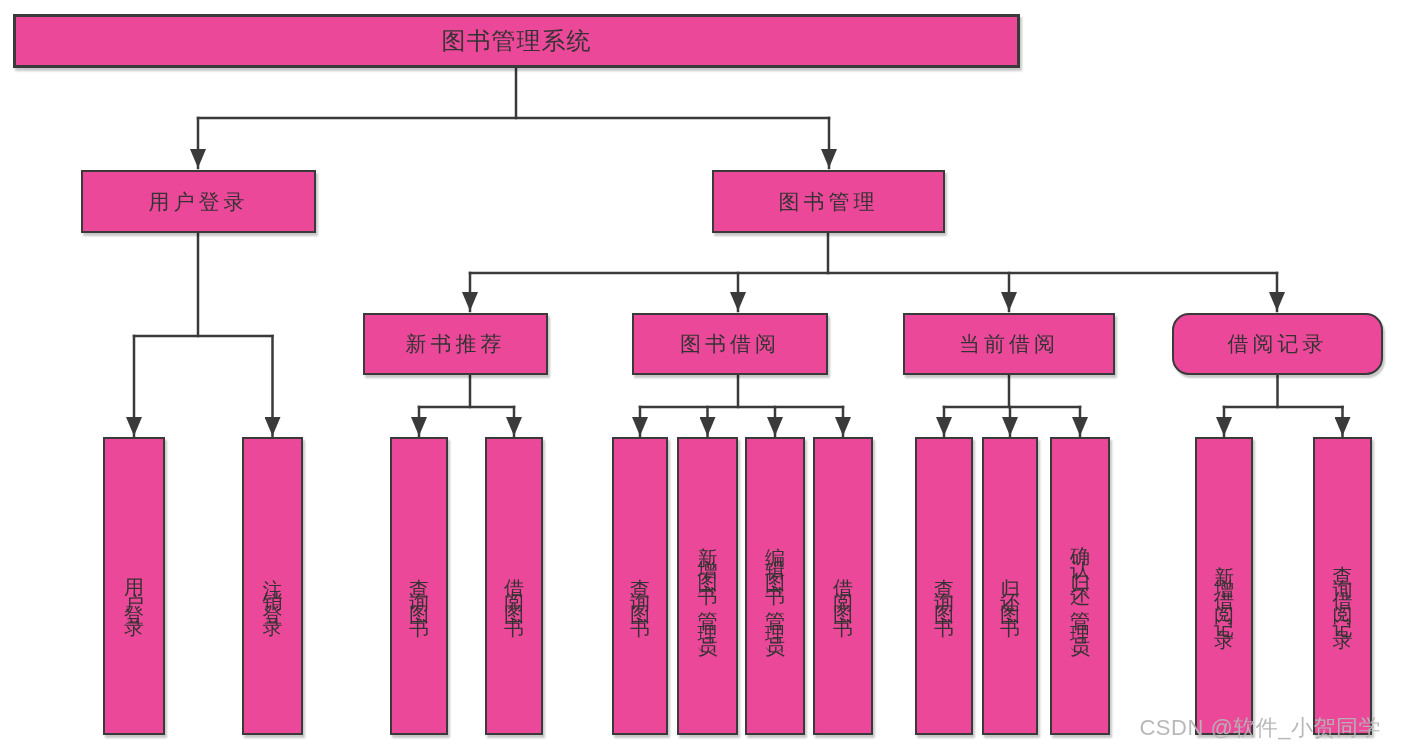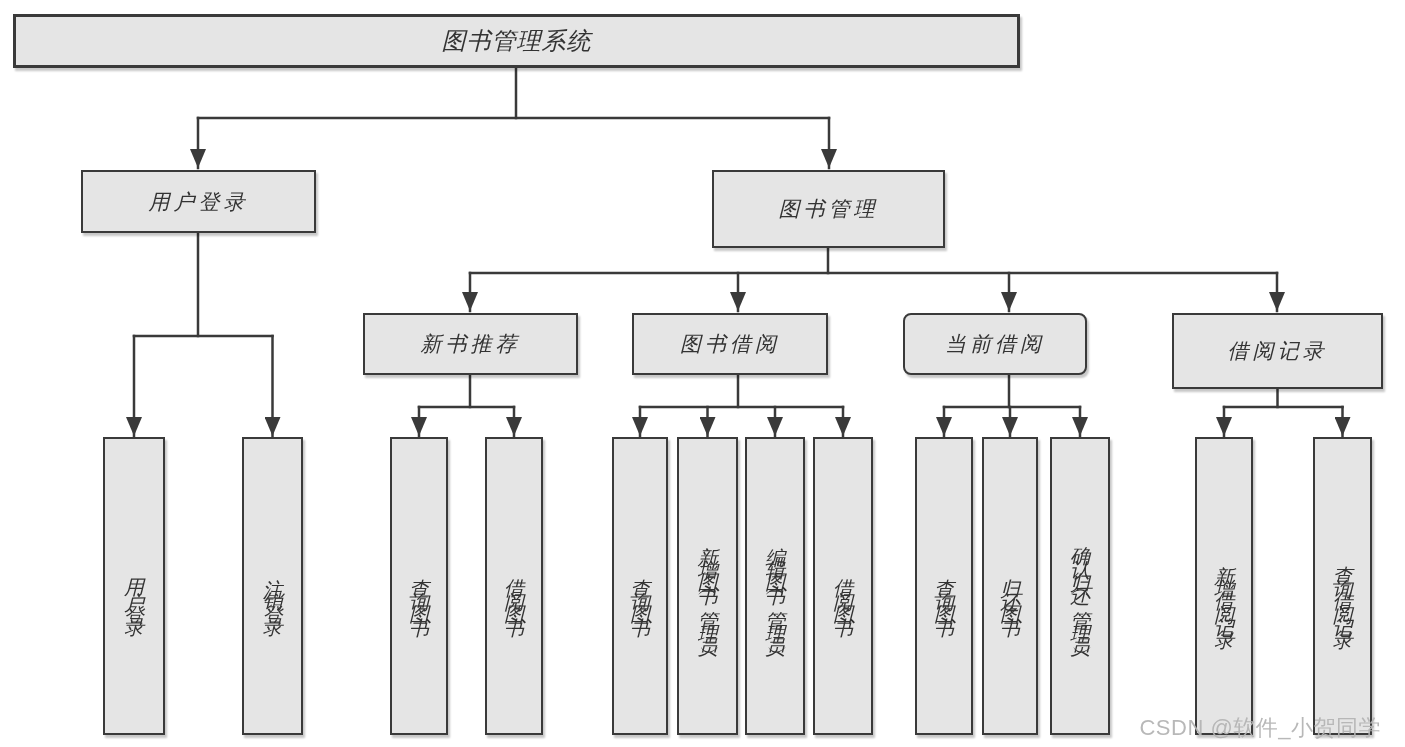--- a/index.html
+++ b/index.html
@@ -10,30 +10,29 @@
     overflow: hidden;
     font-family: "Liberation Sans", "DejaVu Sans", sans-serif;
     color: #333333;
   }
   #connector-layer {
     position: absolute; left: 0; top: 0; width: 1405px; height: 747px;
     z-index: 1;
   }
   .node {
     position: absolute;
-    background: #e5e5e5;
+    background: #ec4899;
     border: 2.5px solid #3a3a3a;
     box-sizing: border-box;
     display: flex;
     align-items: center;
     justify-content: center;
     box-shadow: 2px 3px 2px rgba(0,0,0,0.22);
     z-index: 2;
     white-space: nowrap;
-    font-style: italic;
   }
   .root-node {
     border-width: 3px;
     font-size: 24px;
     letter-spacing: 1px;
   }
   .branch-node {
     font-size: 21px;
     letter-spacing: 4px;
   }
@@ -114,29 +113,29 @@
       <line x1="1224" y1="407" x2="1224" y2="436" marker-end="url(#ah)"></line>
       <line x1="1342.5" y1="407" x2="1342.5" y2="436" marker-end="url(#ah)"></line>
     </g>
   </g>
 </svg>
 
 <div class="node root-node" style="left:13px; top:14px; width:1007px; height:54px;">图书管理系统</div>
 
 <div class="node branch-node" style="left:81px; top:170px; width:235px; height:63px;">用户登录</div>
 
-<div class="node branch-node" style="left:712px; top:170px; width:233px; height:78px;">图书管理</div>
+<div class="node branch-node" style="left:712px; top:170px; width:233px; height:63px;">图书管理</div>
 
-<div class="node branch-node" style="left:363px; top:313px; width:215px; height:62px;">新书推荐</div>
+<div class="node branch-node" style="left:363px; top:313px; width:185px; height:62px;">新书推荐</div>
 
 <div class="node branch-node" style="left:632px; top:313px; width:196px; height:62px;">图书借阅</div>
 
-<div class="node branch-node" style="left:903px; top:313px; width:184px; height:62px;border-radius:8px;">当前借阅</div>
+<div class="node branch-node" style="left:903px; top:313px; width:212px; height:62px;">当前借阅</div>
 
-<div class="node branch-node" style="left:1172px; top:313px; width:211px; height:76px;">借阅记录</div>
+<div class="node branch-node" style="left:1172px; top:313px; width:211px; height:62px;border-radius:17px;">借阅记录</div>
 
 <div class="node leaf-node" style="left:103px; top:437px; width:62px; height:298px;">
   <span class="vtext">用户登录</span>
 </div>
 <div class="node leaf-node" style="left:242px; top:437px; width:61px; height:298px;">
   <span class="vtext">注销登录</span>
 </div>
 
 <div class="node leaf-node" style="left:390px; top:437px; width:58px; height:298px;">
   <span class="vtext">查询图书</span>

